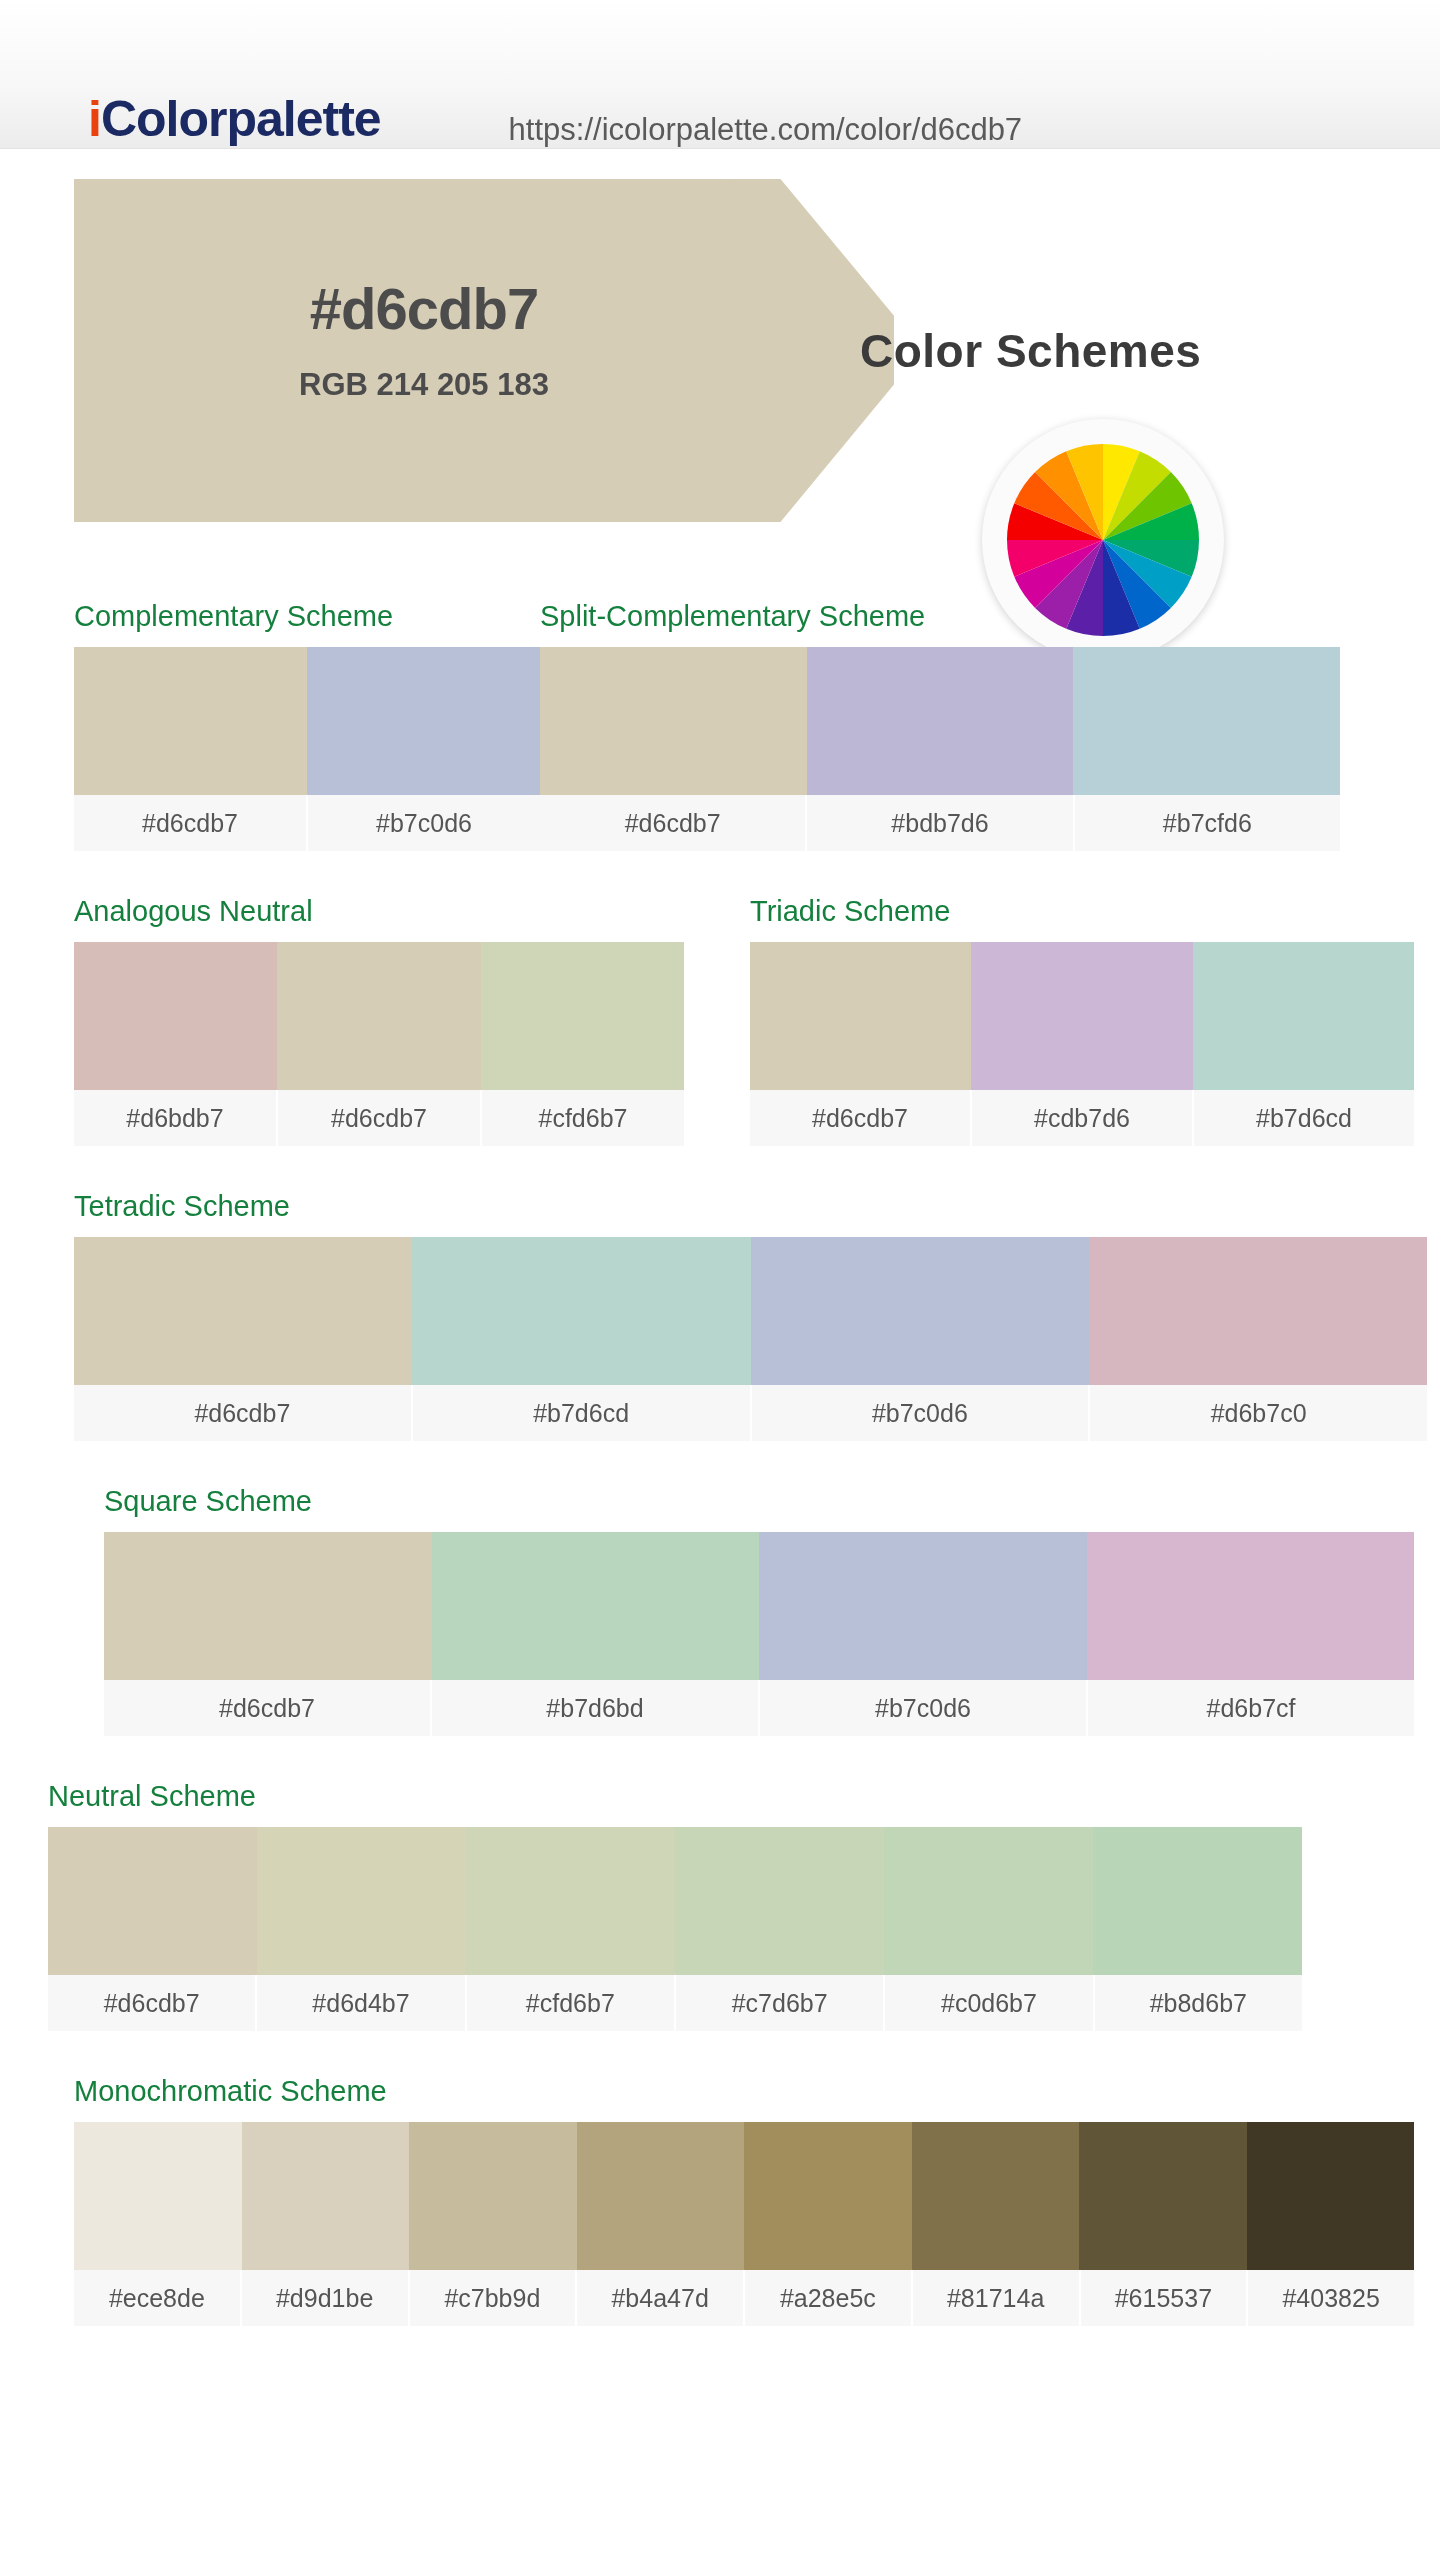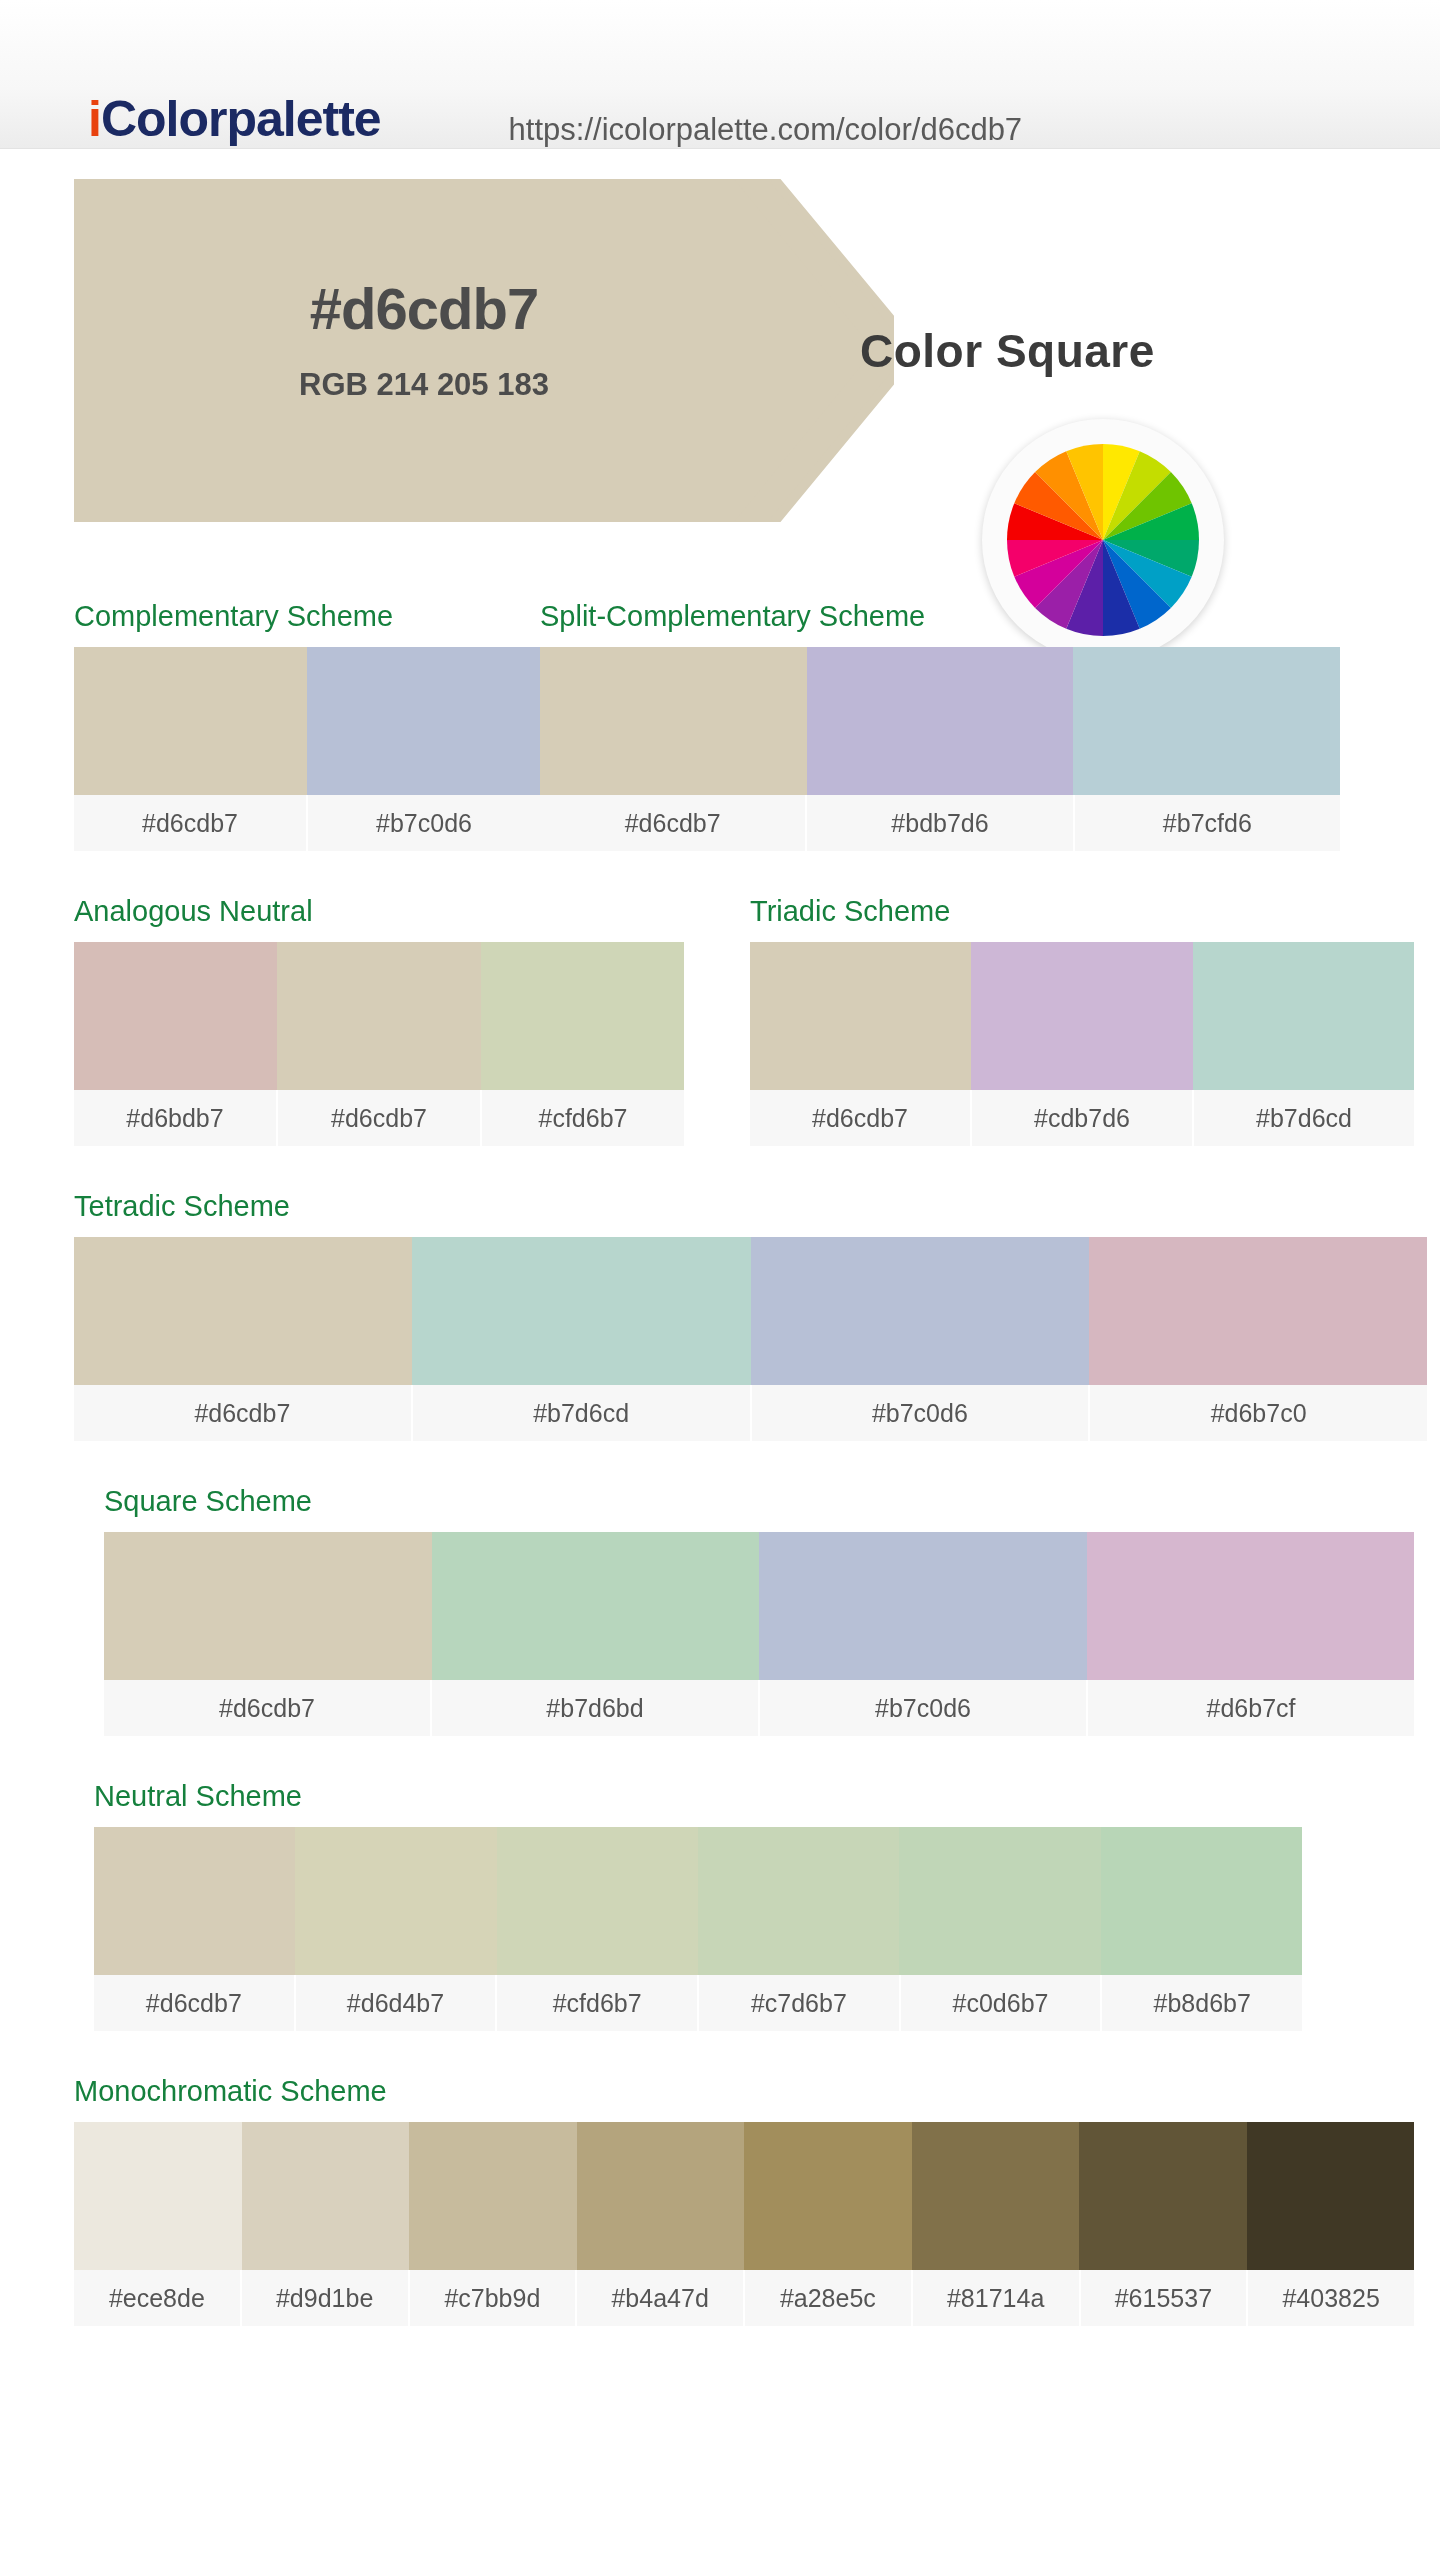--- a/index.html
+++ b/index.html
@@ -165,21 +165,21 @@
   <div class="arrow-wrap">
     <svg class="arrow-outline" viewBox="0 0 820 343" xmlns="http://www.w3.org/2000/svg">
       <polygon id="arrowFill" points="0,0 700,0 842,171 700,343 0,343" fill="#d6cdb7"></polygon>
       <polyline points="700,0 842,171 700,343" fill="none" stroke="#d6cdb7" stroke-width="10"></polyline>
       <polygon points="0,0 660,0 800,171 660,343 0,343" fill="#d6cdb7"></polygon>
     </svg>
     <div class="hex-label">#d6cdb7</div>
     <div class="rgb-label">RGB 214 205 183</div>
   </div>
 
-  <div class="schemes-title">Color Square</div>
+  <div class="schemes-title">Color Schemes</div>
 
   <div class="wheel-wrap">
     <svg id="wheel" width="200" height="200" viewBox="0 0 200 200" xmlns="http://www.w3.org/2000/svg">
         <path d="M 100 100 L 100 4 A 96 96 0 0 1 136.73760950704863 11.30756487891648 Z" fill="#ffe800"></path>
         <path d="M 100 100 L 136.73760950704863 11.30756487891648 A 96 96 0 0 1 167.88225099390857 32.117749006091444 Z" fill="#c4dd00"></path>
         <path d="M 100 100 L 167.88225099390857 32.117749006091444 A 96 96 0 0 1 188.69243512108352 63.26239049295138 Z" fill="#6fc400"></path>
         <path d="M 100 100 L 188.69243512108352 63.26239049295138 A 96 96 0 0 1 196 100 Z" fill="#00b14a"></path>
         <path d="M 100 100 L 196 100 A 96 96 0 0 1 188.69243512108352 136.7376095070486 Z" fill="#00a86b"></path>
         <path d="M 100 100 L 188.69243512108352 136.7376095070486 A 96 96 0 0 1 167.88225099390857 167.88225099390854 Z" fill="#00a0c6"></path>
         <path d="M 100 100 L 167.88225099390857 167.88225099390854 A 96 96 0 0 1 136.73760950704863 188.69243512108352 Z" fill="#0066cc"></path>
@@ -279,21 +279,21 @@
         <div class="swatch" style="background: rgb(214, 183, 207);"></div>
       </div>
     <div class="labels">
         <div class="label">#d6cdb7</div>
         <div class="label">#b7d6bd</div>
         <div class="label">#b7c0d6</div>
         <div class="label">#d6b7cf</div>
       </div>
   </div>
 
-  <div class="scheme block" style="width:1328px;padding-left:94px;padding-right:26px;box-sizing:border-box;">
+  <div class="scheme block" style="width:1328px;padding-left:48px;padding-right:26px;box-sizing:border-box;">
     <div class="scheme-title">Neutral Scheme</div>
     <div class="swatches">
         <div class="swatch" style="background: rgb(214, 205, 183);"></div>
         <div class="swatch" style="background: rgb(214, 212, 183);"></div>
         <div class="swatch" style="background: rgb(207, 214, 183);"></div>
         <div class="swatch" style="background: rgb(199, 214, 183);"></div>
         <div class="swatch" style="background: rgb(192, 214, 183);"></div>
         <div class="swatch" style="background: rgb(184, 214, 183);"></div>
       </div>
     <div class="labels">

